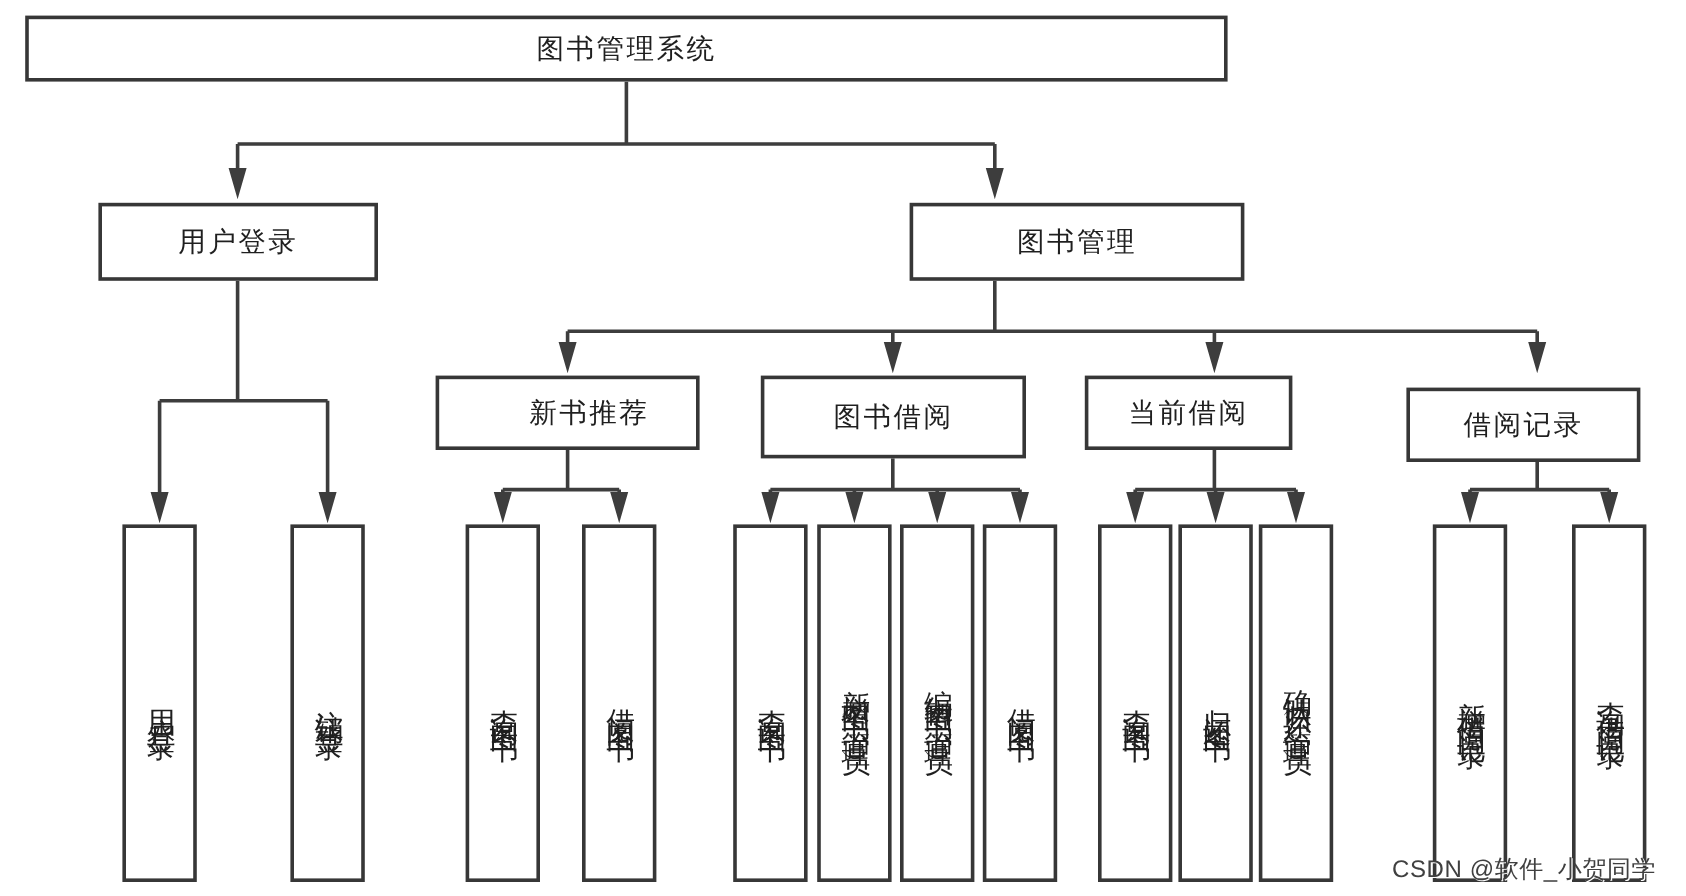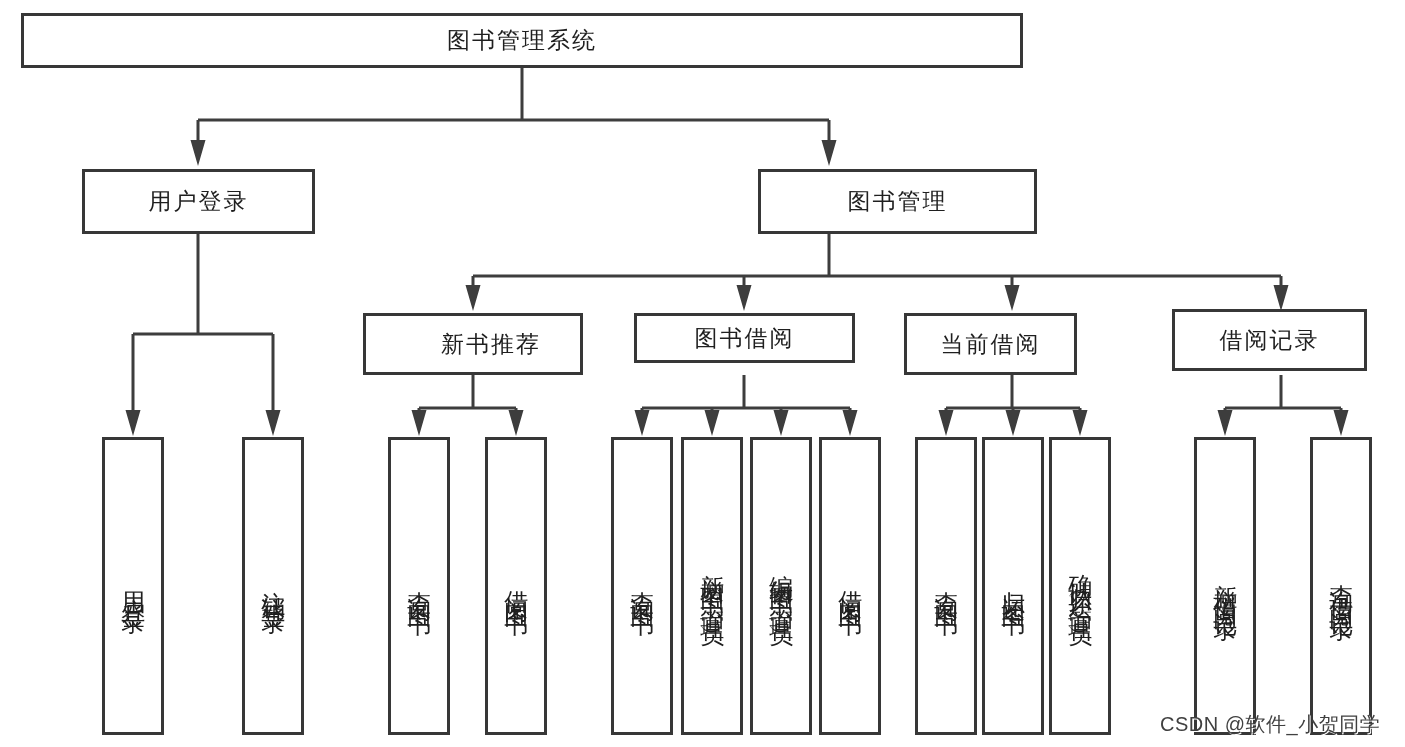--- a/index.html
+++ b/index.html
@@ -58,27 +58,27 @@
   <div class="node h" style="left:82px;top:169px;width:233px;height:65px;">
     <span>用户登录</span>
   </div>
   <div class="node h" style="left:711px;top:169px;width:279px;height:65px;margin-left:47px;">
     <span>图书管理</span>
   </div>
 
   <div class="node h" style="left:363px;top:313px;width:220px;height:62px;padding-left:36px;">
     <span>新书推荐</span>
   </div>
-  <div class="node h" style="left:634px;top:313px;width:221px;height:50px;">
+  <div class="node h" style="left:634px;top:313px;width:221px;height:69px;">
     <span>图书借阅</span>
   </div>
   <div class="node h" style="left:904px;top:313px;width:173px;height:62px;">
     <span>当前借阅</span>
   </div>
-  <div class="node h" style="left:1172px;top:309px;width:195px;height:62px;">
+  <div class="node h" style="left:1172px;top:323px;width:195px;height:62px;">
     <span>借阅记录</span>
   </div>
 
   <div class="node v" style="left:102px;top:437px;width:62px;height:298px;">
     <span>用户登录</span>
   </div>
   <div class="node v" style="left:242px;top:437px;width:62px;height:298px;">
     <span>注销登录</span>
   </div>
 

